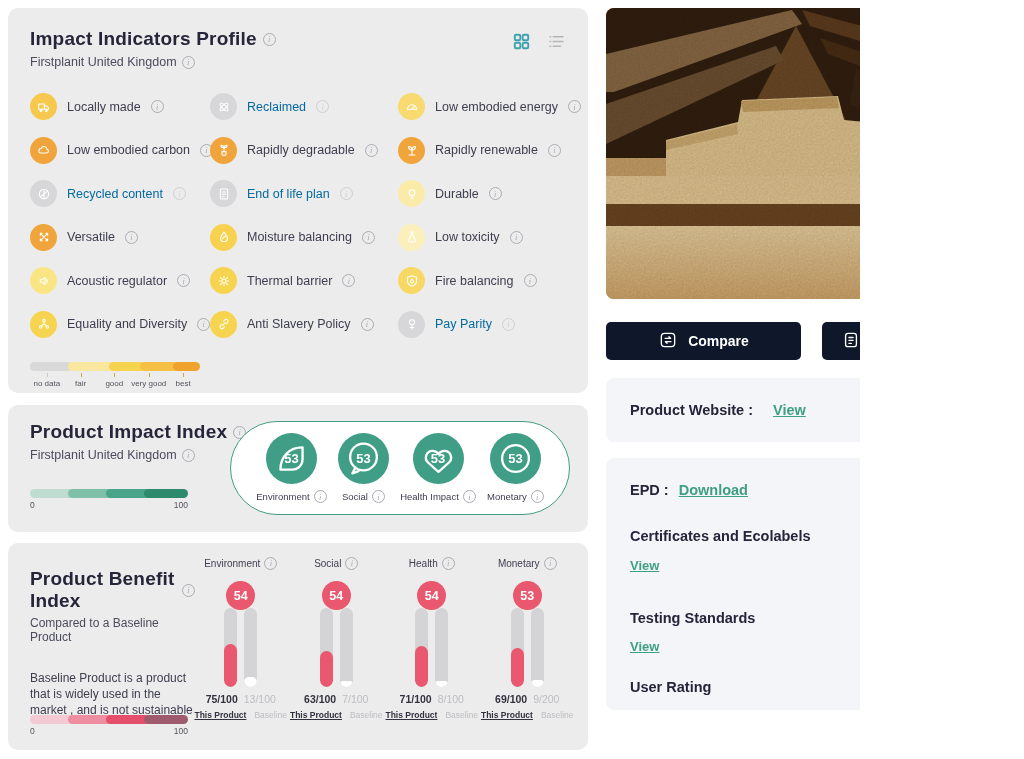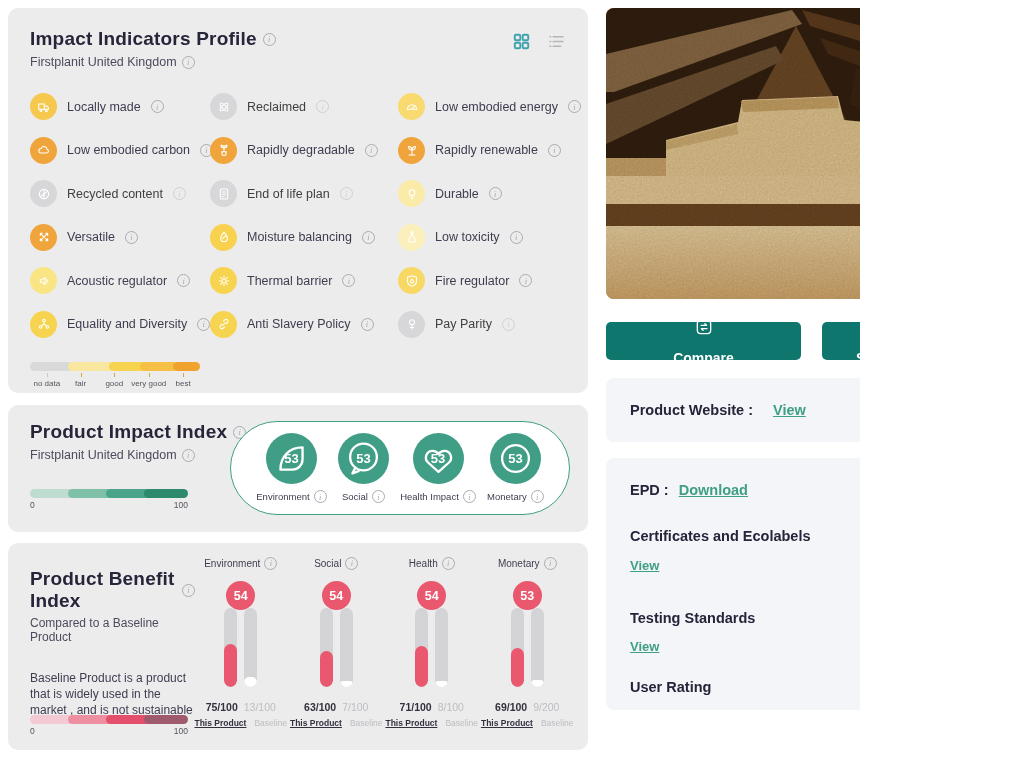--- a/index.html
+++ b/index.html
@@ -21,21 +21,21 @@
           font-family:"Liberation Serif",serif; font-style:italic; }
   .info::after { content:"i"; }
   .info.dim { border-color:#d0d0d5; color:#d0d0d5; }
 
   .view-toggle { position:absolute; right:22px; top:24px; display:flex; gap:16px; align-items:center; }
 
   #indicator-grid { margin-top:16px; display:grid; grid-template-columns:180px 188px 190px; grid-auto-rows:43.5px; align-items:center; }
   .ind-cell { display:flex; align-items:center; gap:10px; }
   .ind-icon { width:27px; height:27px; border-radius:50%; display:flex; align-items:center; justify-content:center; flex:0 0 27px; }
   .ind-label { font-size:12.5px; color:#3e3d50; white-space:nowrap; }
-  .ind-cell.disabled .ind-label { color:#404040; }
+  .ind-cell.disabled .ind-label { color:#0369a1; }
 
   #legend { margin-top:16px; width:170px; }
   #legend-bar { display:flex; height:9px; }
   .leg-seg { border-radius:5px; height:9px; margin-left:-5px; }
   .leg-seg:first-child { margin-left:0; }
   #legend-labels { display:flex; margin-top:2px; }
   .leg-item { flex:1; text-align:center; font-size:8px; color:#55545f; position:relative; padding-top:6px; white-space:nowrap; }
   .leg-item::before { content:""; position:absolute; top:0; left:50%; width:1px; height:4px; background:#cfa93f; }
   .leg-item:first-child::before { background:#c9c9c9; }
 
@@ -63,35 +63,35 @@
   .ben-col { width:95.5px; display:flex; flex-direction:column; align-items:center; }
   .ben-head { display:flex; align-items:center; gap:4px; height:16px; }
   .ben-head-label { font-size:10px; color:#3e3d50; }
   .ben-score { margin-top:10px; width:29px; height:29px; border-radius:50%; background:#e9586f; color:#fff;
                font-size:12.5px; font-weight:700; display:flex; align-items:center; justify-content:center; position:relative; z-index:2; }
   .ben-bars { display:flex; gap:7px; margin-top:-2px; }
   .ben-bar { width:13px; height:79px; border-radius:7px; background:#d4d4d6; position:relative; overflow:hidden; }
   .ben-fill { position:absolute; bottom:0; left:0; right:0; border-radius:7px; }
   .ben-fill.product { background:#e9586f; }
   .ben-fill.baseline { background:#fff; }
-  .ben-vals { display:flex; gap:6px; margin-top:14px; align-items:baseline; }
+  .ben-vals { display:flex; gap:6px; margin-top:6px; align-items:baseline; }
   .ben-val-p { font-size:10.5px; font-weight:700; color:#32313f; }
   .ben-val-b { font-size:10.5px; color:#bdbdc2; }
   .ben-labs { display:flex; gap:8px; margin-top:5px; }
   .ben-lab-p { font-size:8.5px; font-weight:700; color:#32313f;text-decoration:underline; }
   .ben-lab-b { font-size:8.5px; color:#bdbdc2; }
 
   
   #product-image { position:absolute; left:606px; top:8px; width:383px; height:291px; border-radius:8px; overflow:hidden; background:#caa268; }
   #img-actions { position:absolute; left:984px; top:13px; width:34px; height:58px; background:#3b3b3d; border-radius:8px;
                  display:flex; flex-direction:column; align-items:center; justify-content:space-evenly; }
   #img-actions svg { display:block; }
 
-  .btn { position:absolute; top:322px; height:38px; background:#0f766e; border-radius:5px; color:#fff;
-         display:flex; align-items:center; justify-content:center; gap:10px; font-size:14px; font-weight:700; cursor:pointer;flex-direction:column; }
+  .btn { position:absolute; top:322px; height:38px; background:#0f172a; border-radius:5px; color:#fff;
+         display:flex; align-items:center; justify-content:center; gap:10px; font-size:14px; font-weight:700; cursor:pointer; }
   #btn-compare { left:606px; width:195px; }
   #btn-save { left:822px; width:194px; }
 
   #website-panel { left:606px; top:378px; width:410px; height:64px; display:flex; align-items:center; padding:0 24px; }
   .strong { font-size:14.5px; font-weight:700; color:#25243a; }
   .tlink { font-size:14.5px; font-weight:700; color:#3f9f85; text-decoration:underline; cursor:pointer; }
   #website-left { display:flex; gap:20px; align-items:center; flex:1; }
   #price-group { display:flex; gap:10px; align-items:center; }
 
   #epd-panel { left:606px; top:458px; width:410px; height:252px; padding:24px 24px; }
@@ -281,21 +281,21 @@
           <span class="ind-label">Thermal barrier</span>
           <span class="info "></span>
         </div>
         <div class="ind-cell">
           <span class="ind-icon" style="background:#f8d865">
             <svg width="16" height="16" viewBox="0 0 24 24" fill="none" stroke="#fff" stroke-width="1.6" stroke-linecap="round" stroke-linejoin="round">
               <path d="M12 4.2l6.8 2.1v5.2c0 4.1-2.9 7-6.8 8.3-3.9-1.3-6.8-4.2-6.8-8.3V6.3z"></path>
               <path d="M12 9c1.4 1.6 2.3 2.6 2.3 3.9a2.3 2.3 0 0 1-4.6 0C9.7 11.6 10.6 10.6 12 9z"></path>
             </svg>
           </span>
-          <span class="ind-label">Fire regulator</span>
+          <span class="ind-label">Fire balancing</span>
           <span class="info "></span>
         </div>
         <div class="ind-cell">
           <span class="ind-icon" style="background:#f7d44f">
             <svg width="16" height="16" viewBox="0 0 24 24" fill="none" stroke="#fff" stroke-width="1.6" stroke-linecap="round" stroke-linejoin="round">
               <circle cx="12" cy="6.8" r="1.9"></circle>
               <circle cx="7" cy="16.5" r="1.9"></circle>
               <circle cx="17" cy="16.5" r="1.9"></circle>
               <path d="M12 8.7v3.2M12 11.9l-3.6 2.7M12 11.9l3.6 2.7"></path>
             </svg>

